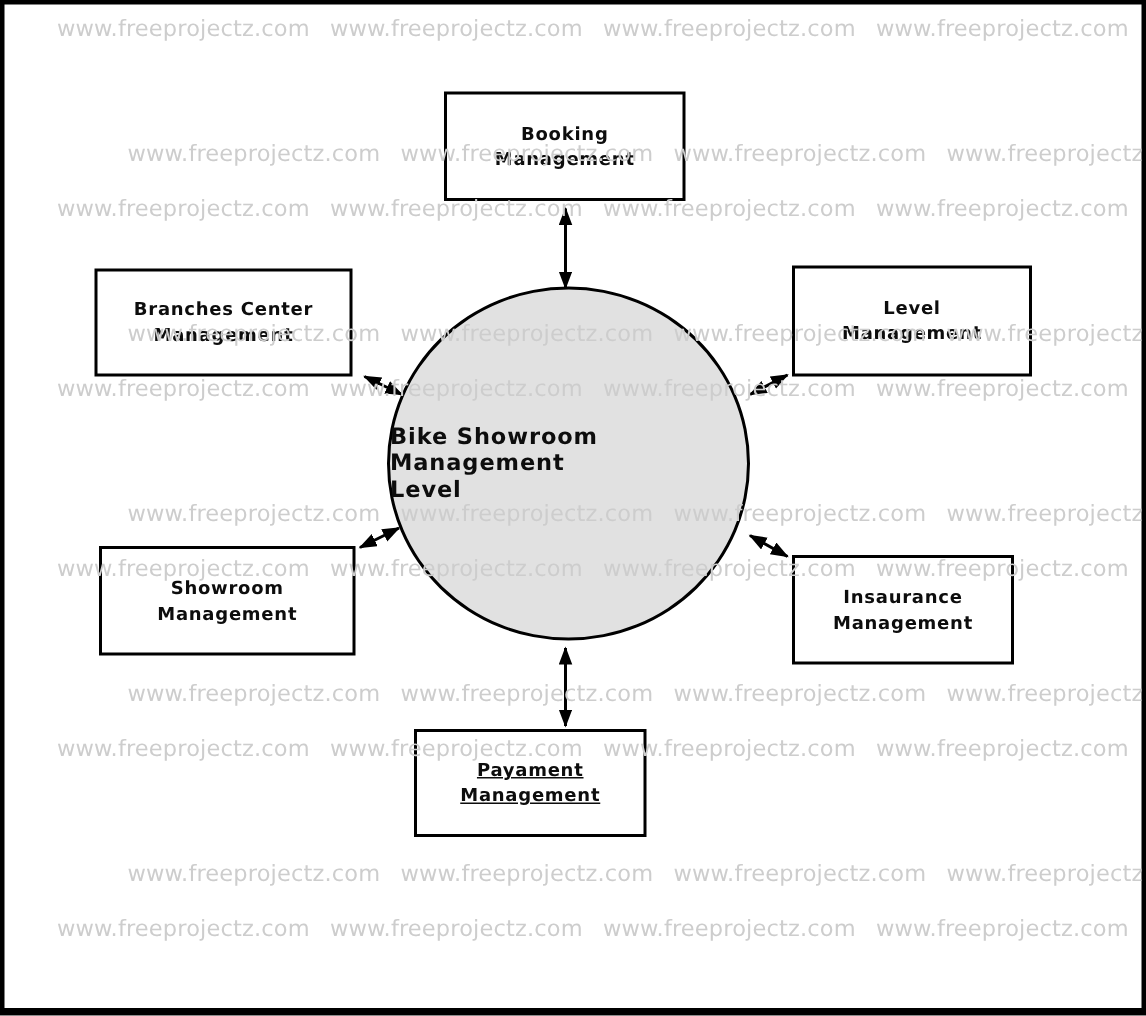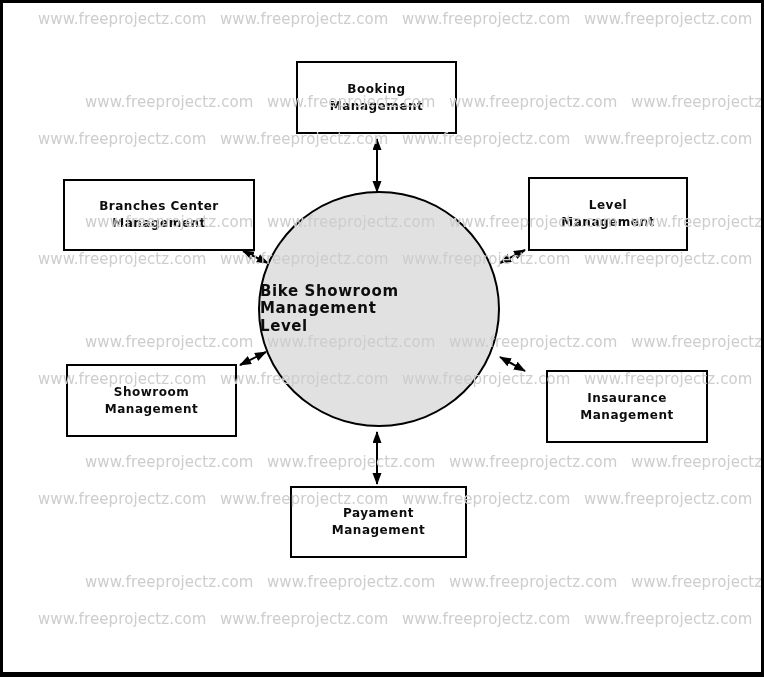--- a/index.html
+++ b/index.html
@@ -51,25 +51,25 @@
     justify-content: center;
     text-align: center;
     font-weight: bold;
     font-size: 15px;
     line-height: 17.5px;
     letter-spacing: 0.6px;
     color: #0d0d0d;
     z-index: 2;
   }
   .box-booking   { left: 293px; top: 58px;  width: 161px; height: 73px; }
-  .box-branches  { left: 60px;  top: 176px; width: 192px; height: 72px; }
+  .box-branches  { left: 60px;  top: 176px; width: 172px; height: 72px; }
   .box-bike      { left: 525px; top: 174px; width: 160px; height: 74px; }
   .box-delivery  { left: 63px;  top: 361px; width: 171px; height: 73px; }
-  .box-insurance { left: 543px; top: 367px; width: 162px; height: 73px; }
-  .box-payment   { left: 287px; top: 483px; width: 177px; height: 72px; }
+  .box-insurance { left: 525px; top: 367px; width: 148px; height: 73px; }
+  .box-payment   { left: 273px; top: 483px; width: 155px; height: 72px; text-decoration: underline; }
   .title-box {
     position: absolute;
     left: 122px; top: 610px;
     width: 504px; height: 41px;
     box-sizing: border-box;
     border: 2px solid #000;
     background: #fff;
     display: flex;
     align-items: center;
     justify-content: center;

